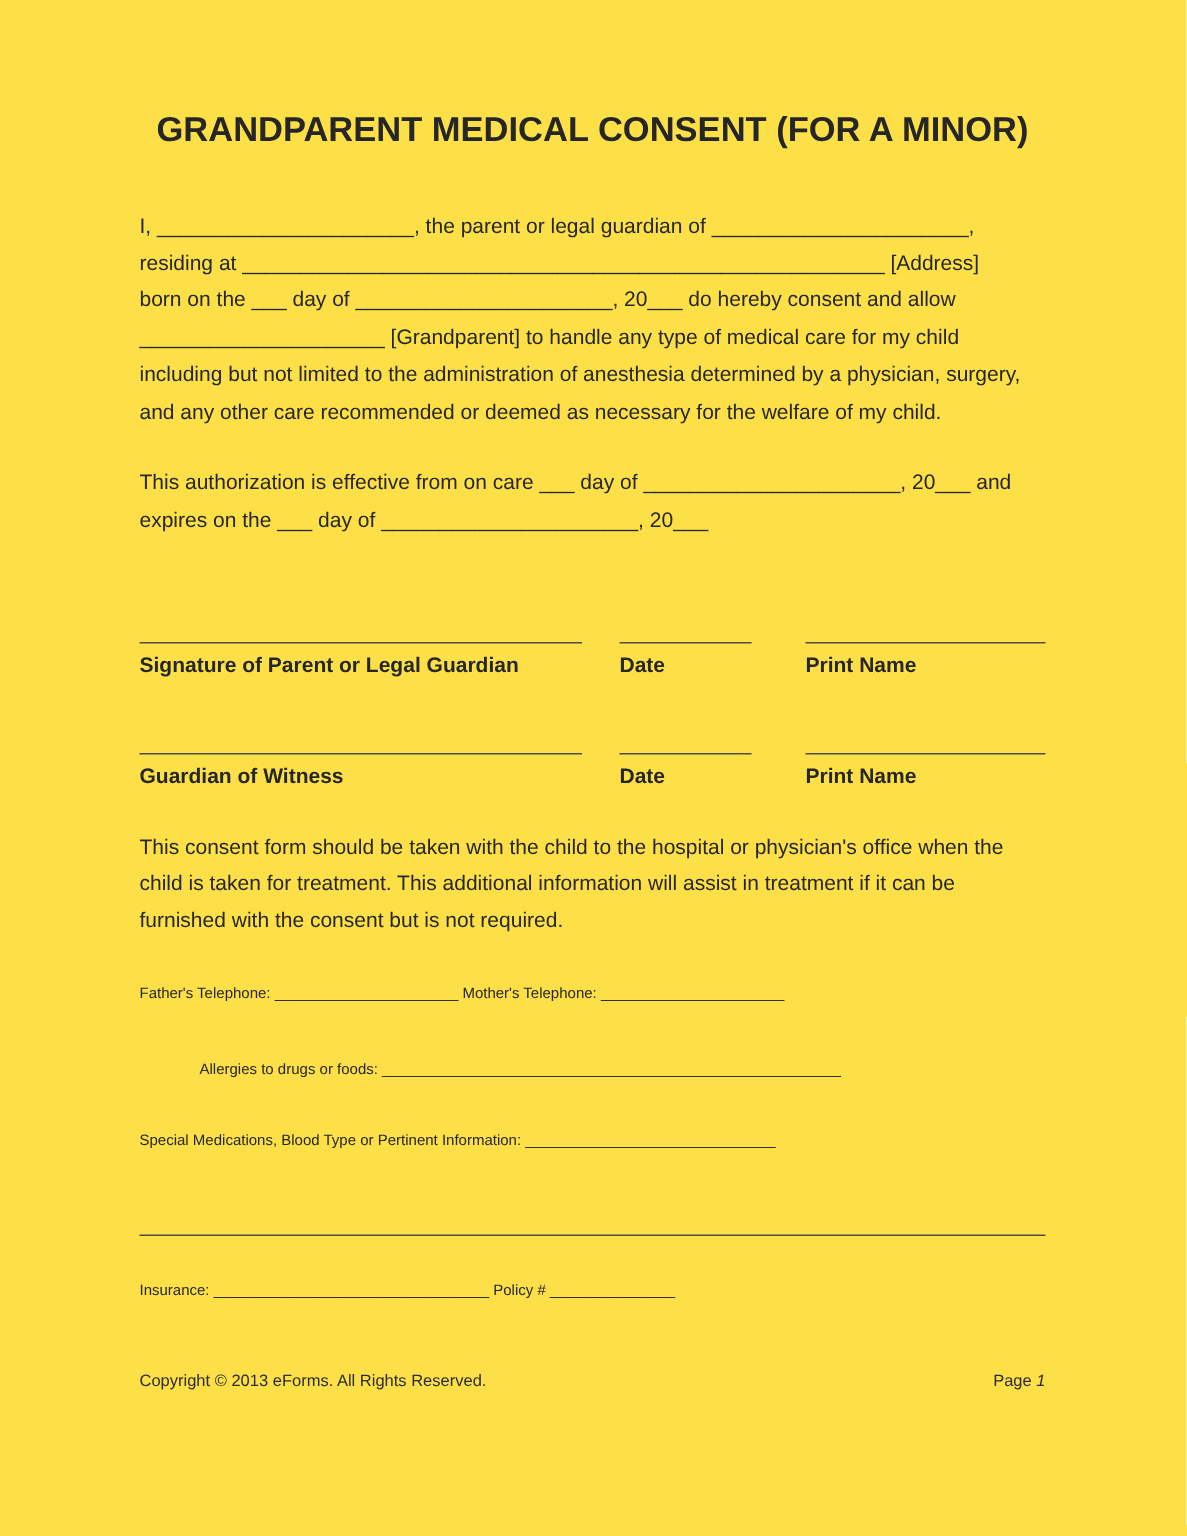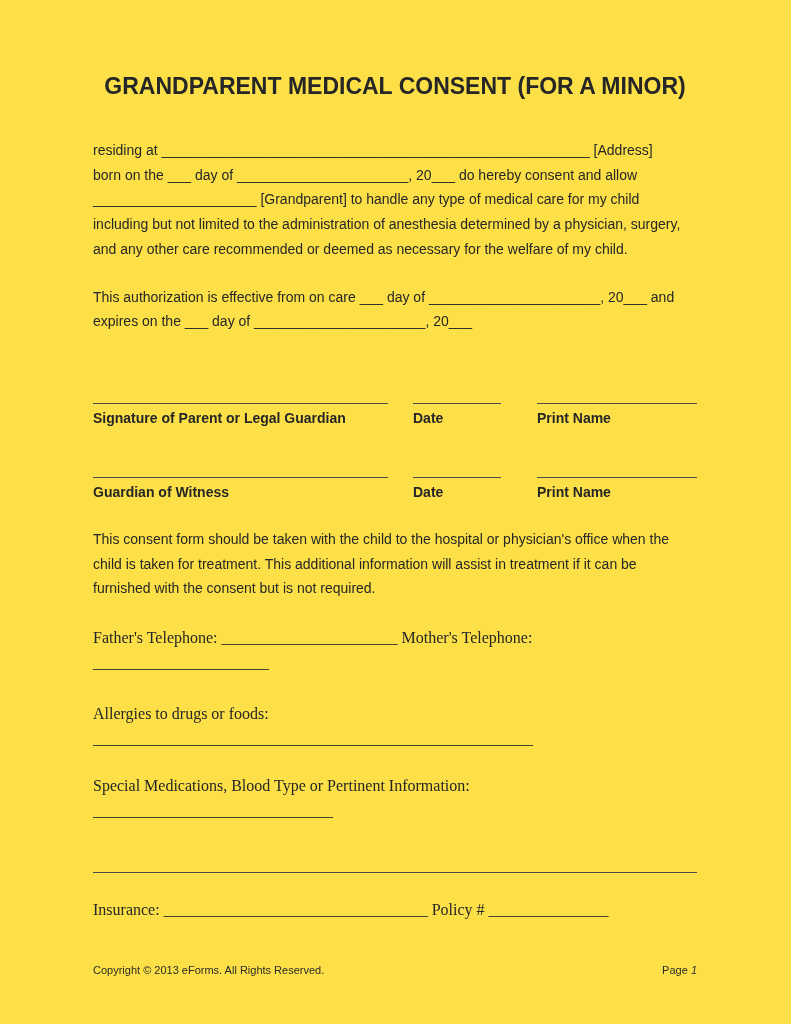--- a/index.html
+++ b/index.html
@@ -18,41 +18,42 @@
   .para-auth{margin-top:23px;}
   .para-info{margin-top:26px;}
   .sig-row{display:flex;}
   .sig-row-1{margin-top:69px;}
   .sig-row-2{margin-top:50px;}
   .sig-col-1{width:295px;}
   .sig-col-2{width:88px;margin-left:25px;}
   .sig-col-3{width:160px;margin-left:36px;}
   .rule{height:0;border-bottom:1.4px solid #4c4c4c;}
   .sig-label{margin-top:6px;font-size:14px;line-height:17px;font-weight:700;}
-  .field-line{font-size:16px;line-height:24.7px;font-family:Liberation Serif, serif;}
+  .field-line{font-size:10px;line-height:24.7px;}
   .mt-phones{margin-top:25px;}
-  .mt-allergies{margin-top:27px;}
+  .mt-allergies{margin-top:27px;margin-left:40px;}
   .mt-special{margin-top:22px;}
   .full-rule{margin-top:49px;}
   .mt-physician{margin-top:24px;}
   .mt-insurance{margin-top:25px;}
   .footer{
     margin-top:40px;display:flex;justify-content:space-between;
     font-size:11px;line-height:14px;color:#2b2b2b;
   }
   .page-num i{font-style:italic;}
 </style>
 </head>
 <body>
 
 <div class="page">
 
   <h1 class="title">GRANDPARENT MEDICAL CONSENT (FOR A MINOR)</h1>
 
   <div class="para para-consent">
+      <div>I, ______________________, the parent or legal guardian of ______________________,</div>
       <div>residing at _______________________________________________________ [Address]</div>
       <div>born on the ___ day of ______________________, 20___ do hereby consent and allow</div>
       <div>_____________________ [Grandparent] to handle any type of medical care for my child</div>
       <div>including but not limited to the administration of anesthesia determined by a physician, surgery,</div>
       <div>and any other care recommended or deemed as necessary for the welfare of my child.</div>
     </div>
 
   <div class="para para-auth">
       <div>This authorization is effective from on care ___ day of ______________________, 20___ and</div>
       <div>expires on the ___ day of ______________________, 20___</div>

